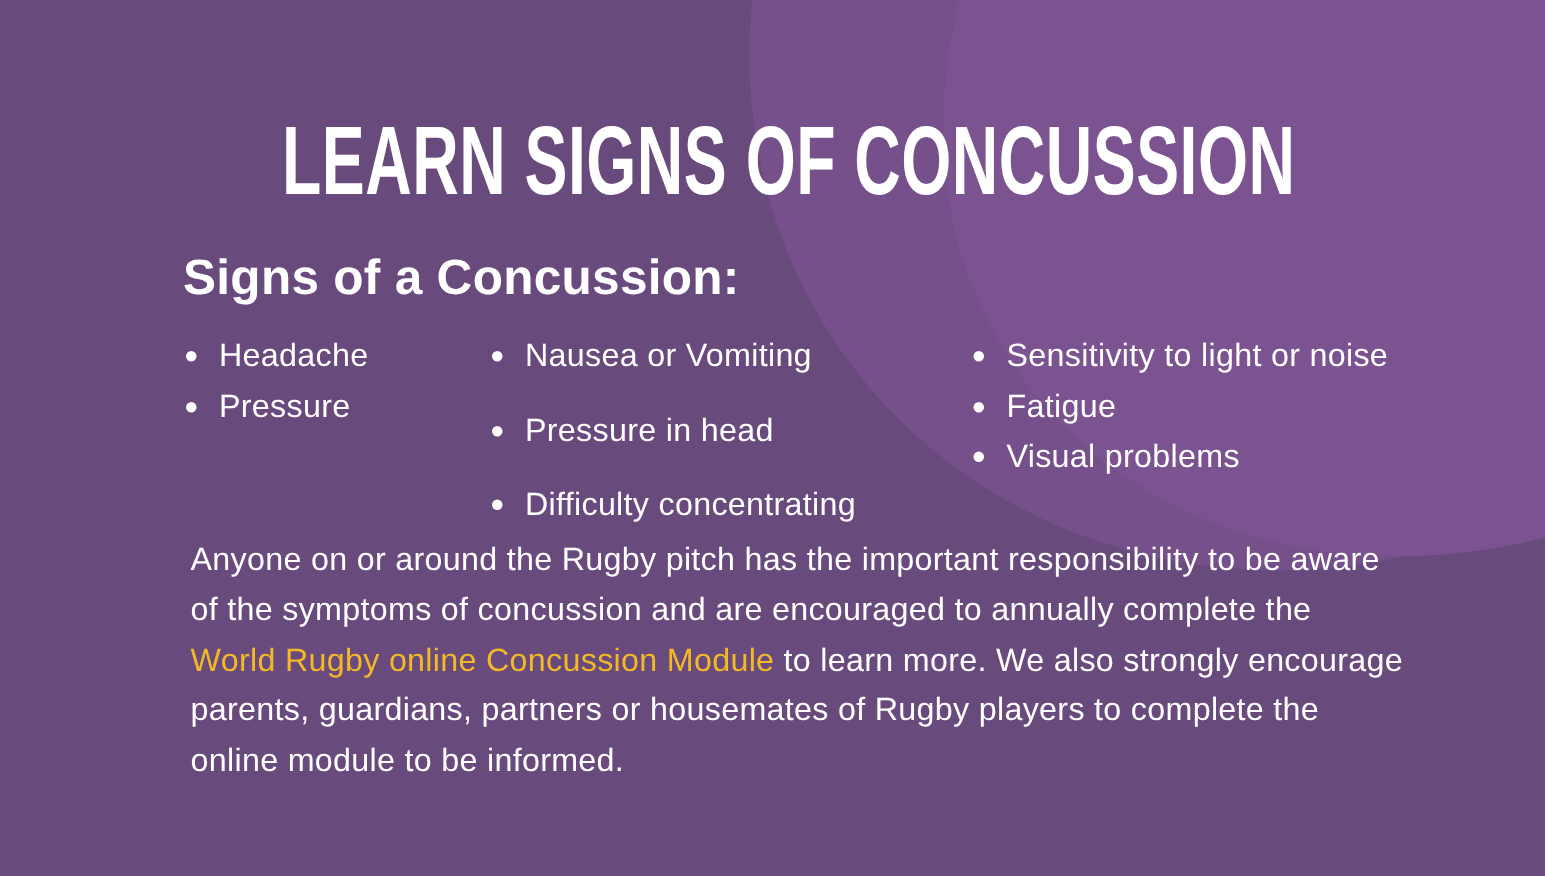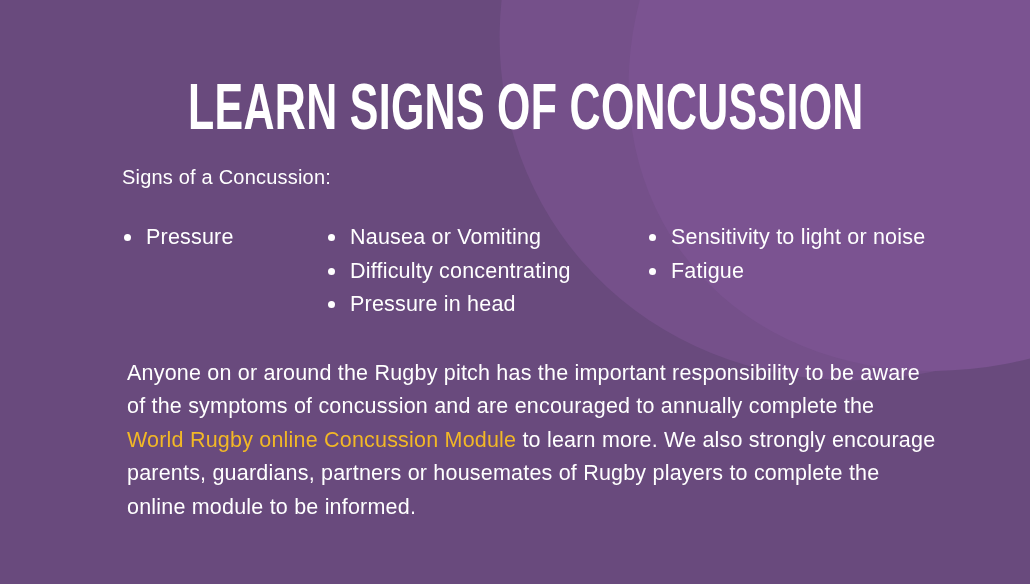--- a/index.html
+++ b/index.html
@@ -25,30 +25,30 @@
   .title{
     position:absolute;left:0;top:62px;width:100%;
     margin:8px;text-align:right;
     font-size:65px;font-weight:bold;letter-spacing:.5px;
     white-space:nowrap;line-height:1.15;
   }
   .title-inner{display:inline-block;transform:scaleX(.66);transform-origin:center;}
 
   .subtitle{
     position:absolute;left:122px;top:166px;
-    font-size:20px;font-weight:400;letter-spacing:.2px;
+    font-size:33px;font-weight:700;letter-spacing:.2px;
   }
 
   .bullets{
     position:absolute;left:124px;top:221px;
     display:flex;font-size:21.5px;letter-spacing:.2px;
   }
   .col{display:flex;flex-direction:column;}
   .col-0{width:204px;}
-  .col-1{width:321px;}
+  .col-1{width:321px;gap:16px;}
   .item{display:flex;align-items:center;height:33.5px;white-space:nowrap;}
   .dot{width:7px;height:7px;border-radius:50%;background:var(--text);margin-right:15px;flex:none;}
 
   .paragraph{
     position:absolute;left:127px;top:357px;width:810px;
     margin:0;font-size:21.5px;line-height:33.4px;letter-spacing:.2px;
   }
   .link{color:var(--link);cursor:pointer;text-align:center;}
 </style>
 </head>
@@ -62,44 +62,52 @@
   </svg>
 
   <h1 class="title"><span class="title-inner">LEARN SIGNS OF CONCUSSION</span></h1>
 
   <div class="subtitle">Signs of a Concussion:</div>
 
   <div class="bullets">
     <div class="col col-0">
       <div class="item">
         <span class="dot"></span>
+        <span>Headache</span>
+      </div>
+      <div class="item">
+        <span class="dot"></span>
         <span>Pressure</span>
       </div>
     </div>
     <div class="col col-1">
       <div class="item">
         <span class="dot"></span>
         <span>Nausea or Vomiting</span>
       </div>
       <div class="item">
         <span class="dot"></span>
-        <span>Difficulty concentrating</span>
+        <span>Pressure in head</span>
       </div>
       <div class="item">
         <span class="dot"></span>
-        <span>Pressure in head</span>
+        <span>Difficulty concentrating</span>
       </div>
     </div>
     <div class="col col-2">
       <div class="item">
         <span class="dot"></span>
         <span>Sensitivity to light or noise</span>
       </div>
       <div class="item">
         <span class="dot"></span>
         <span>Fatigue</span>
       </div>
+      <div class="item">
+        <span class="dot"></span>
+        <span>Visual problems</span>
+      </div>
     </div>
   </div>
 
   <p class="paragraph"><span>Anyone on or around the Rugby pitch has the important responsibility to be aware of the symptoms of concussion and are encouraged to annually complete the </span><span class="link">World Rugby online Concussion Module</span><span> to learn more. We also strongly encourage parents, guardians, partners or housemates of Rugby players to complete the online module to be informed.</span></p>
 
 </div>
 
 </body></html>

